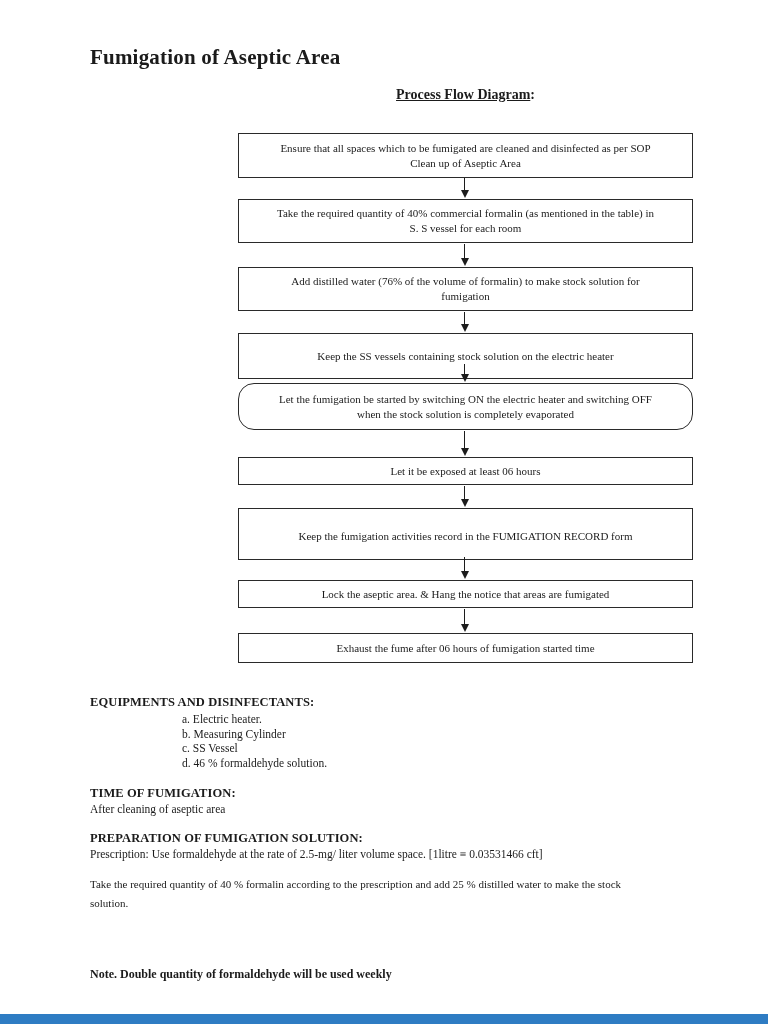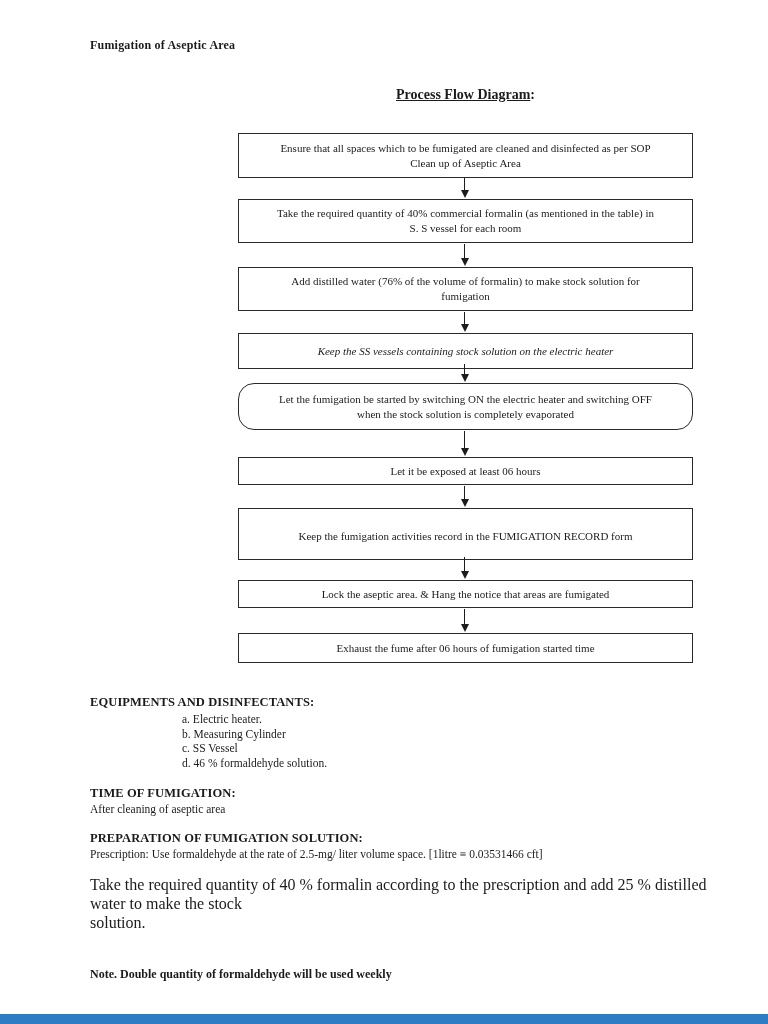--- a/index.html
+++ b/index.html
@@ -8,42 +8,42 @@
     width:768px;height:1024px;
     background:#ffffff;
     font-family:"Liberation Serif","DejaVu Serif",serif;
     color:#1b1b1b;
     overflow:hidden;
   }
   .abs{position:absolute;}
   .pre{white-space:pre-line;}
 
   .page-title{
-    left:90px;top:38px;
-    font-size:12px;font-weight:bold;letter-spacing:.2px;
+    left:90px;top:45px;
+    font-size:21px;font-weight:bold;letter-spacing:.2px;
   }
   .diagram-heading{
     left:238px;top:87px;width:455px;
     text-align:center;font-size:14px;font-weight:bold;
   }
   .diagram-heading .underlined{text-decoration:underline;}
 
   .flow-box{
     left:238px;width:455px;
     box-sizing:border-box;
     border:1px solid #2a2a2a;
     display:flex;align-items:center;justify-content:center;
     text-align:center;
     font-size:11px;line-height:15px;
     padding:0 18px;
   }
   .b1{top:133px;height:45px;}
   .b2{top:199px;height:44px;}
   .b3{top:267px;height:44px;}
-  .b4{top:333px;height:36px;font-style:italic;}
+  .b4{top:333px;height:46px;}
   .b5{top:383px;height:47px;border-radius:16px;}
   .b6{top:457px;height:28px;}
   .b7{top:508px;height:52px;align-items:flex-start;padding-top:20px;}
   .b8{top:580px;height:28px;}
   .b9{top:633px;height:30px;}
 
   .arrow{
     left:460px;width:9px;
     display:flex;flex-direction:column;align-items:center;
   }
@@ -64,21 +64,21 @@
   .a8{top:609px;height:23px;}
 
   .sec-heading{font-size:12.5px;font-weight:bold;letter-spacing:.1px;}
   .equip-heading{left:90px;top:695px;}
   .equip-items{left:182px;top:712px;font-size:11.5px;line-height:14.5px;}
   .equip-items div{white-space:nowrap;}
   .time-heading{left:90px;top:786px;}
   .time-body{left:90px;top:803px;font-size:11.5px;}
   .prep-heading{left:90px;top:831px;}
   .prep-prescription{left:90px;top:848px;font-size:11.5px;white-space:nowrap;}
-  .prep-body{left:90px;top:875px;width:622px;font-size:16px;line-height:19px;}
+  .prep-body{left:90px;top:875px;width:622px;font-size:11px;line-height:19px;}
   .note{left:90px;top:951px;font-size:12px;font-weight:bold;margin-top:16px;}
 
   .footer-bar{
     left:0;top:1014px;width:768px;height:10px;
     background:#2e7cc3;
   }
 </style>
 </head>
 <body>
 

